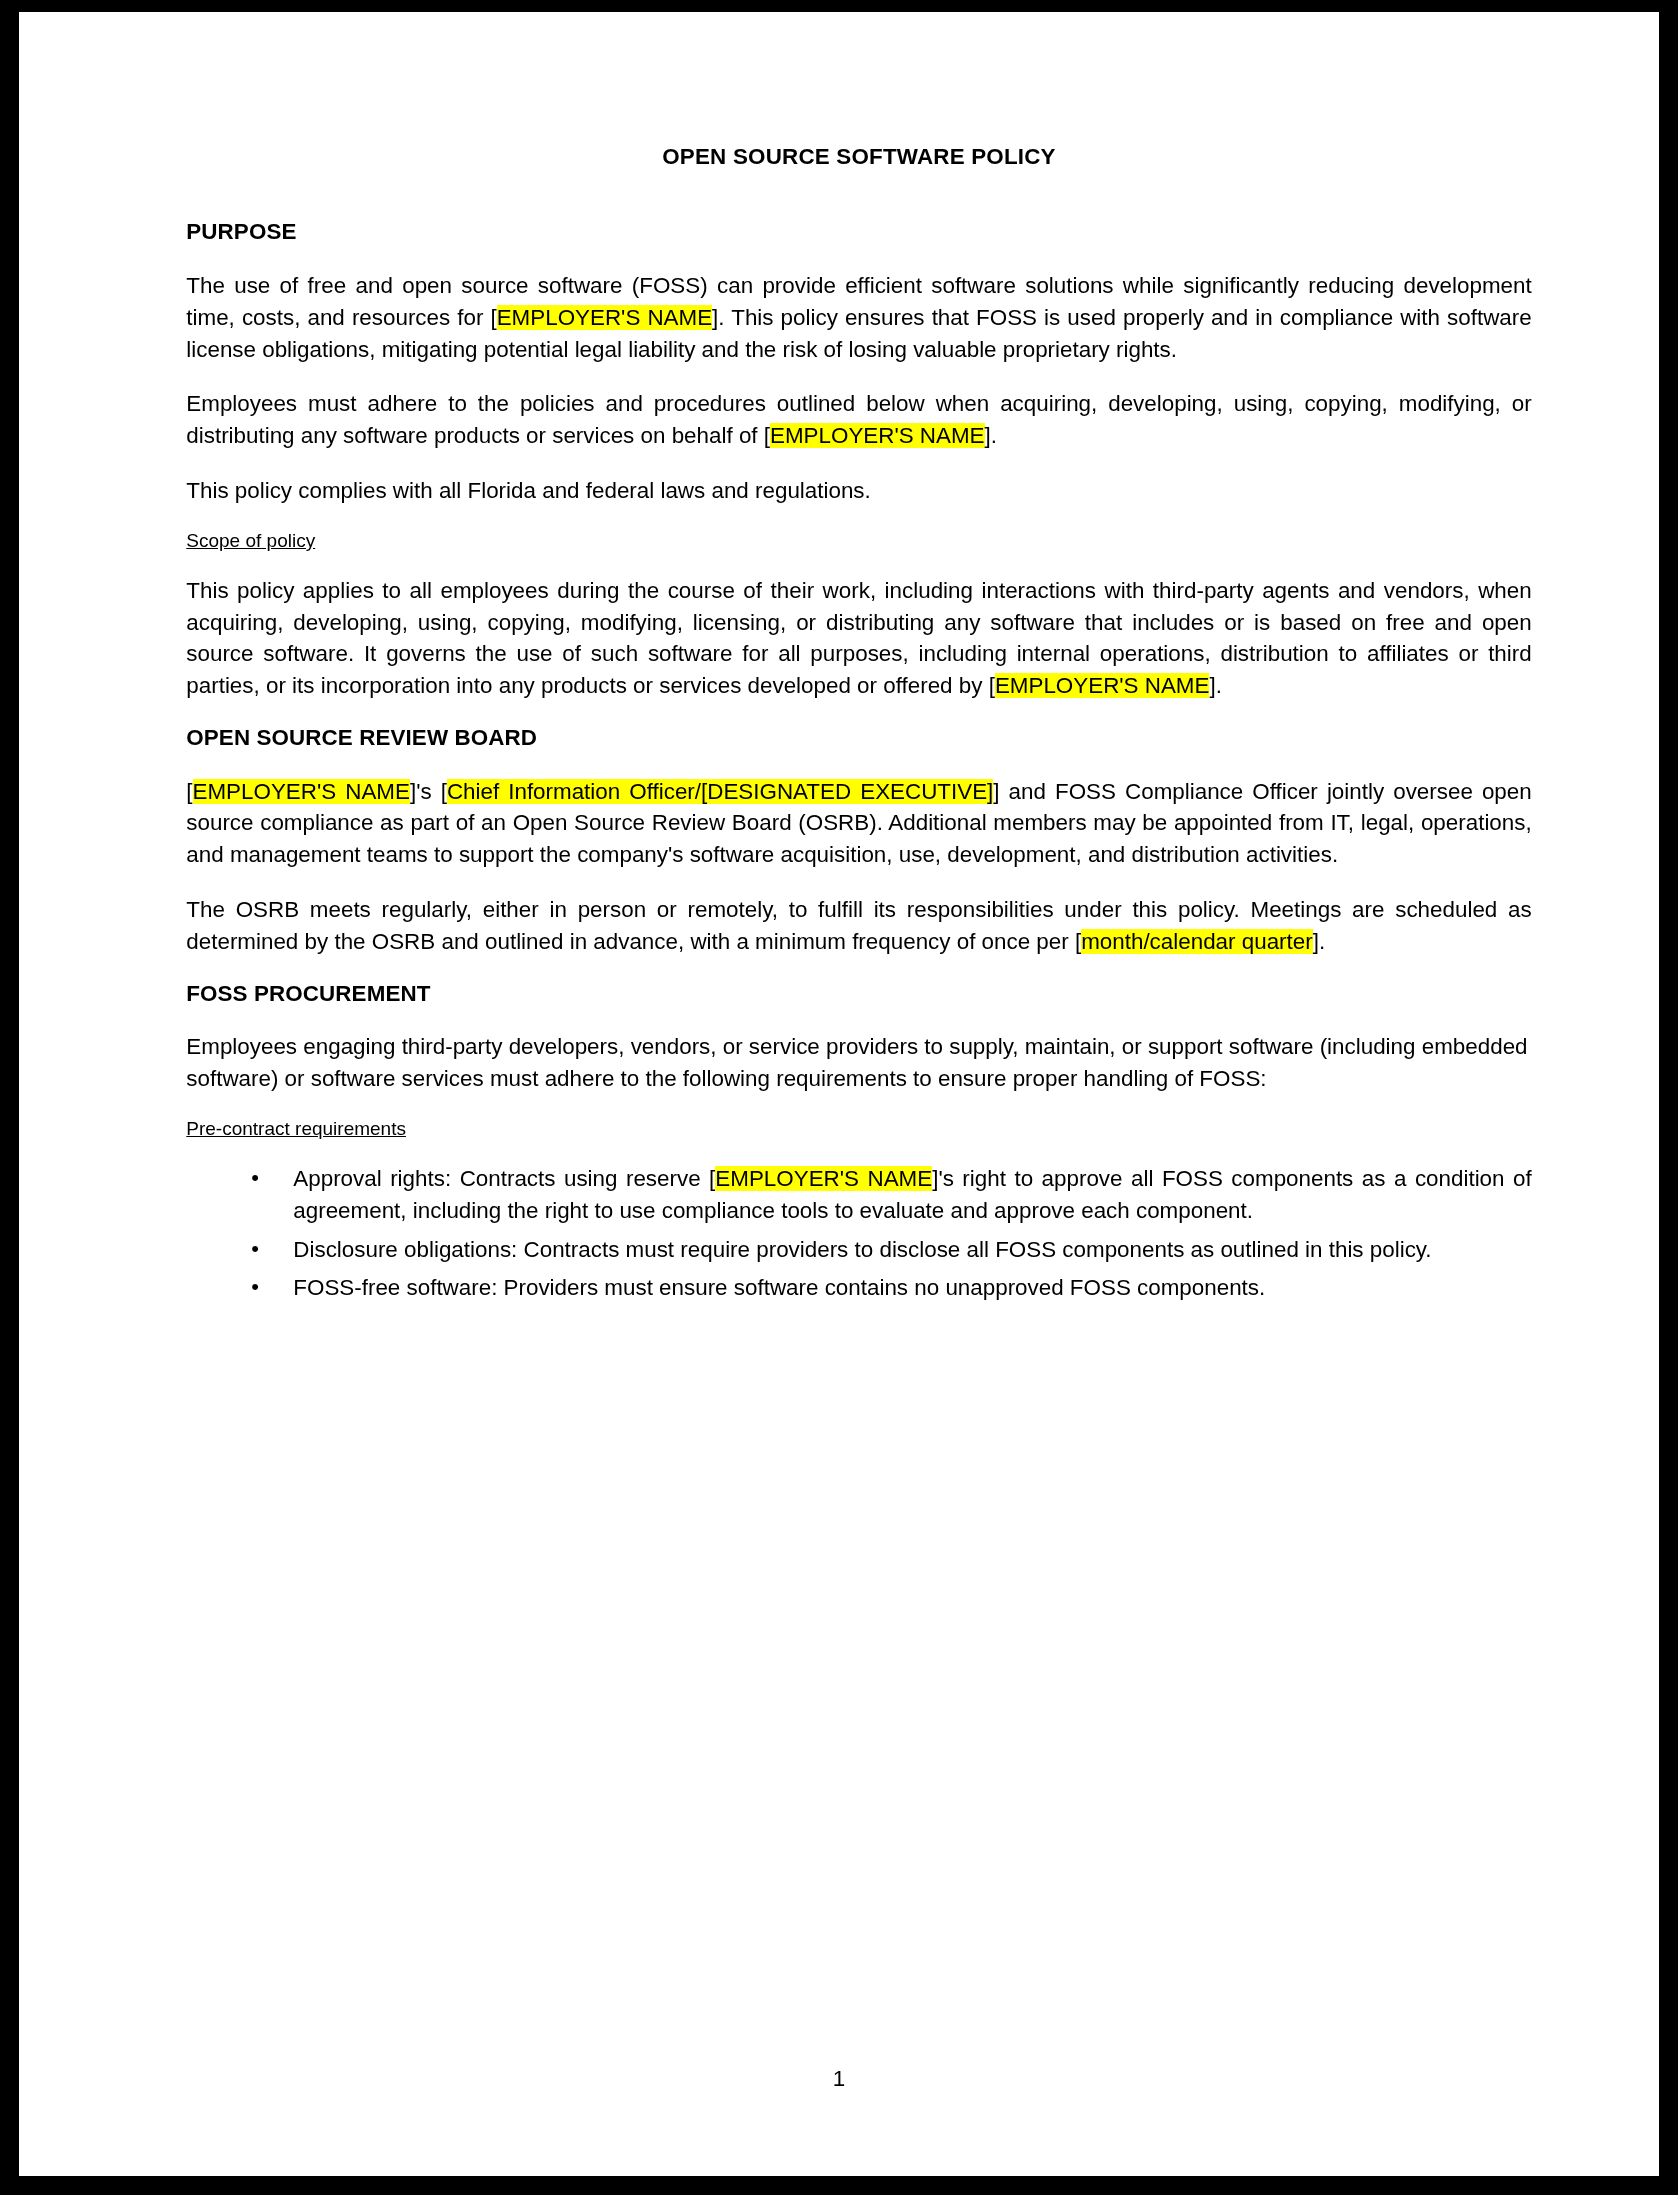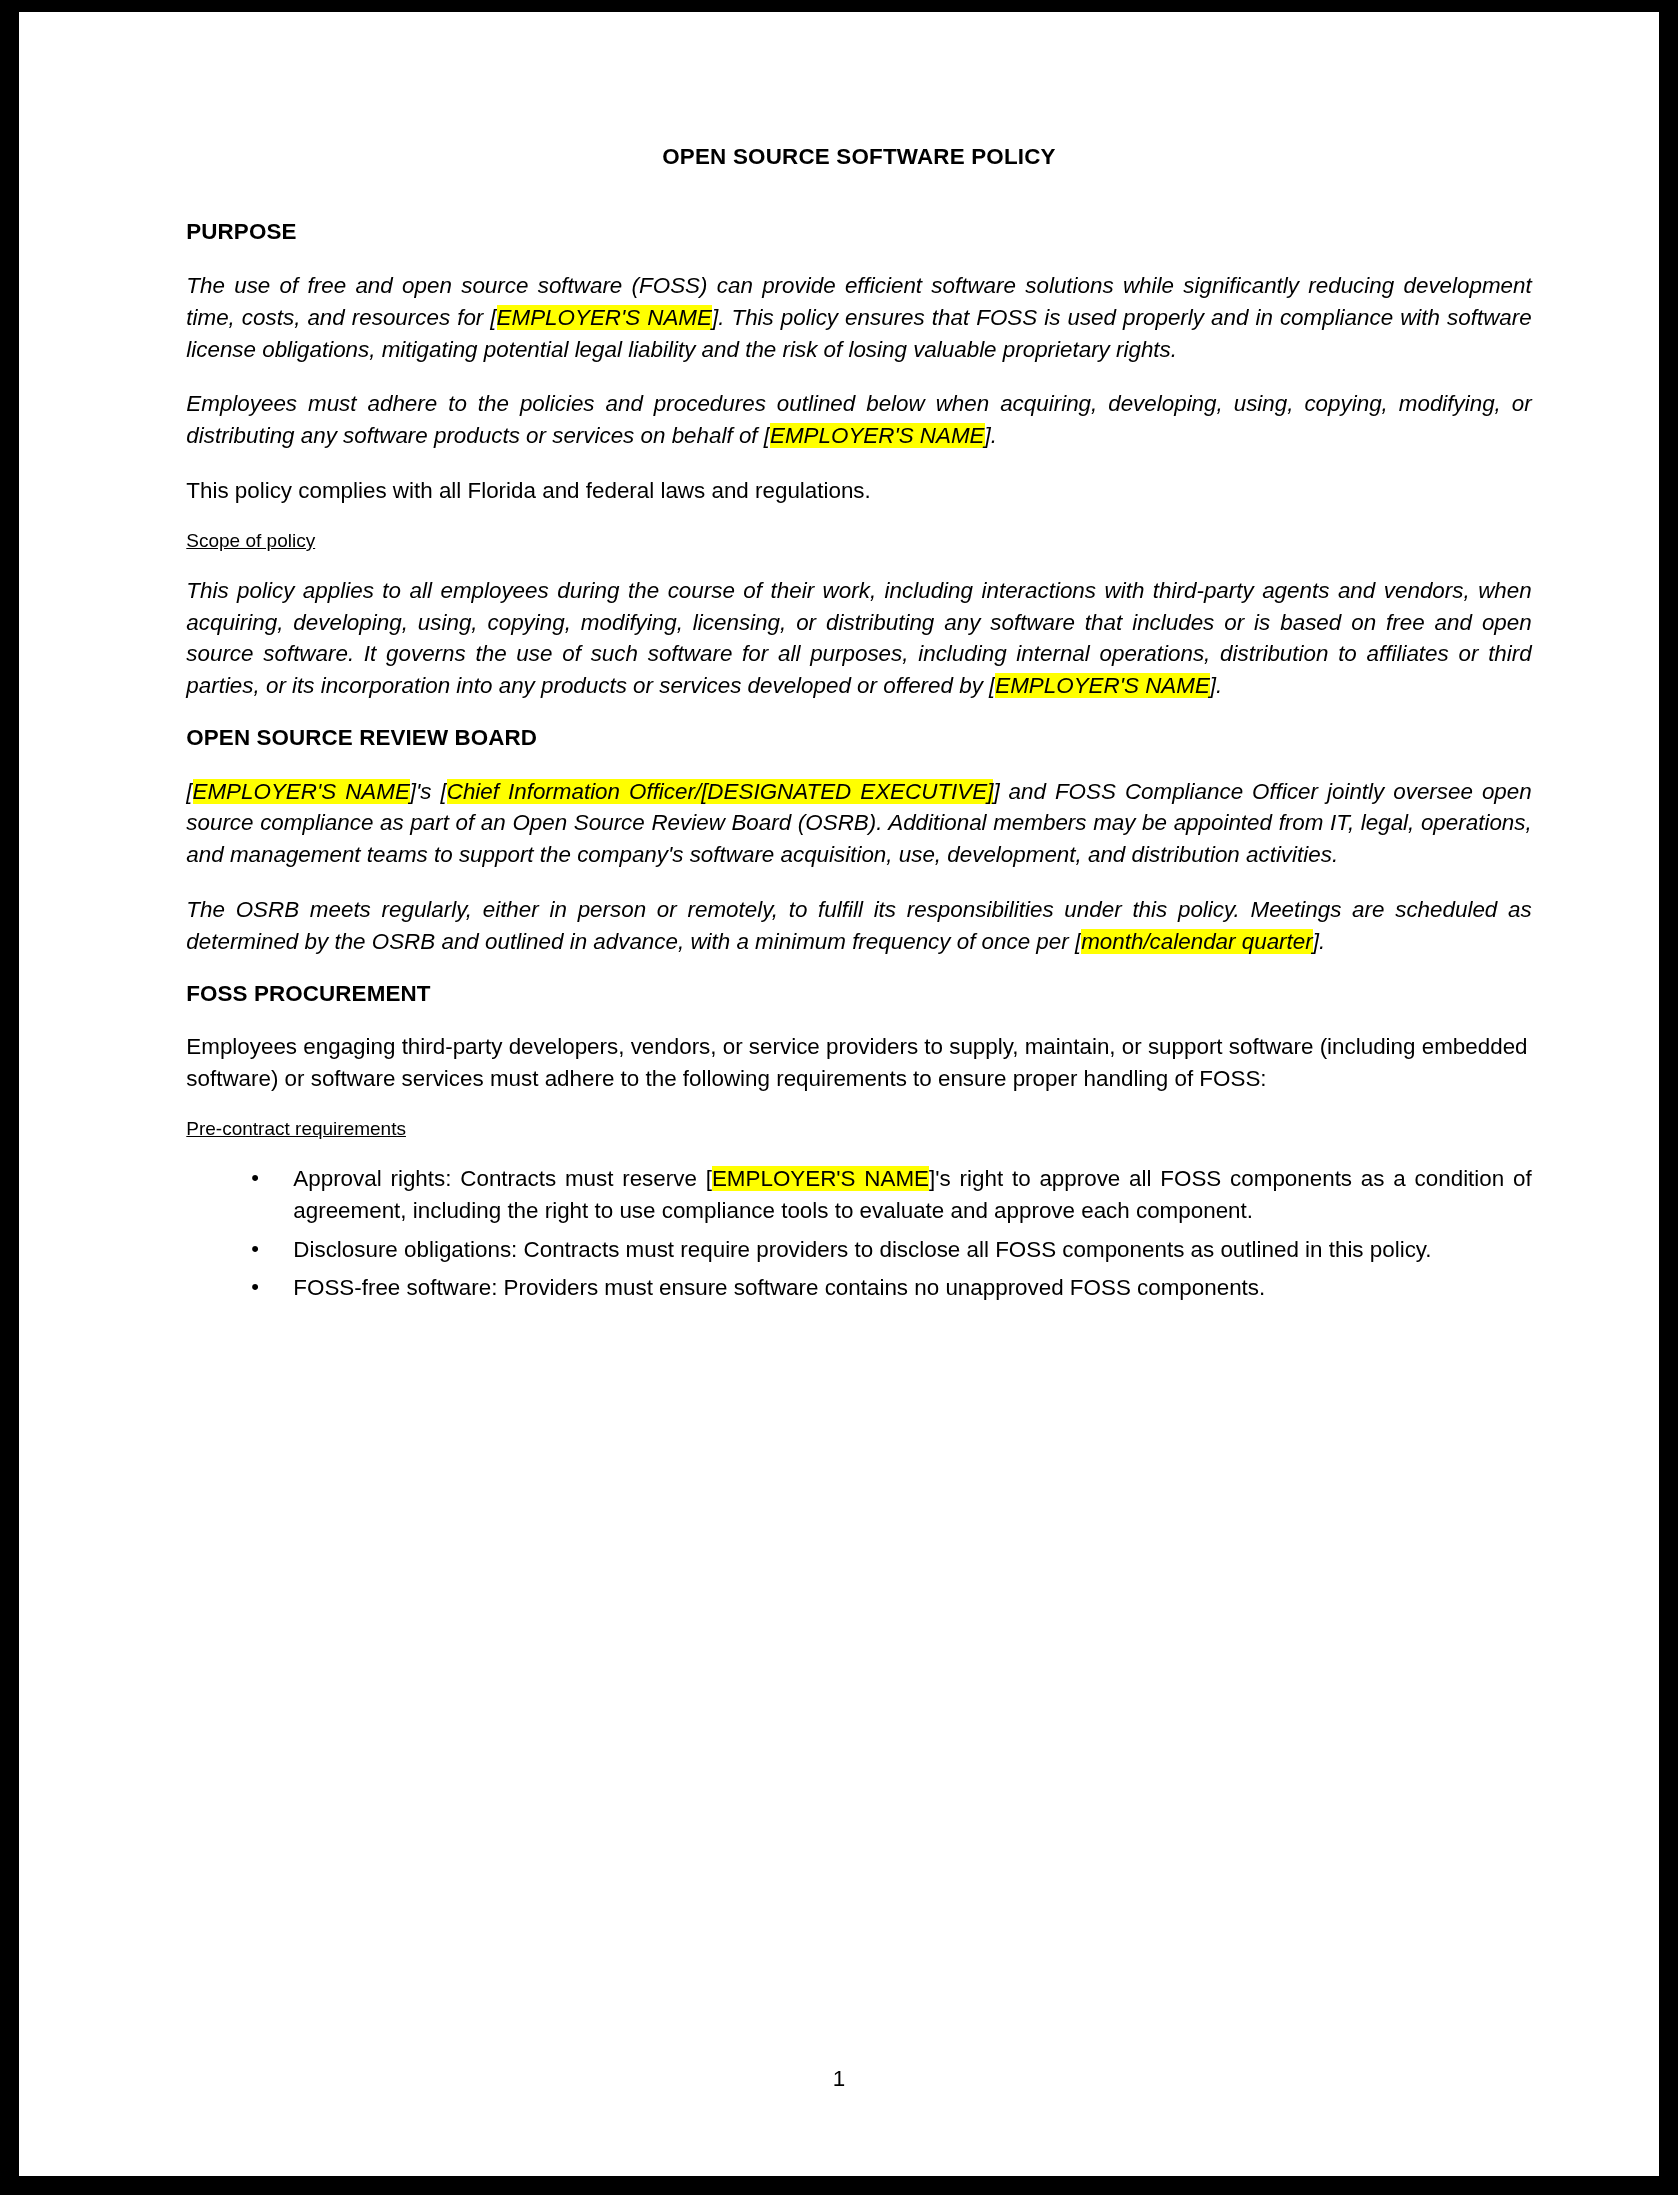--- a/index.html
+++ b/index.html
@@ -53,21 +53,20 @@
   }
   p.body-text {
     font-size: 22.4px;
     line-height: 1.42;
     margin: 0 0 23px 0;
     color: #000;
   }
   p.justified {
     text-align: justify;
     text-justify: inter-word;
-    font-style: italic;
   }
   .hl {
     background: #ffff00;
   }
   ul.bullets {
     margin: 0 0 23px 0;
     padding-left: 107px;
     list-style: none;
   }
   ul.bullets li {
@@ -125,21 +124,21 @@
 
     <p class="body-text justified"><span>The OSRB meets regularly, either in person or remotely, to fulfill its responsibilities under this policy. Meetings are scheduled as determined by the OSRB and outlined in advance, with a minimum frequency of once per [</span><span class="hl">month/calendar quarter</span><span>].</span></p>
 
     <h2 class="section-heading">FOSS PROCUREMENT</h2>
 
     <p class="body-text">Employees engaging third-party developers, vendors, or service providers to supply, maintain, or support software (including embedded software) or software services must adhere to the following requirements to ensure proper handling of FOSS:</p>
 
     <h3 class="sub-heading">Pre-contract requirements</h3>
 
     <ul class="bullets">
-      <li class="justified"><span>Approval rights: Contracts must reserve [</span><span class="hl">EMPLOYER'S NAME</span><span>]'s right to approve all FOSS components as a condition of agreement, including the right to use compliance tools to evaluate and approve each component.</span></li>
+      <li class="justified"><span>Approval rights: Contracts using reserve [</span><span class="hl">EMPLOYER'S NAME</span><span>]'s right to approve all FOSS components as a condition of agreement, including the right to use compliance tools to evaluate and approve each component.</span></li>
       <li class="justified"><span>Disclosure obligations: Contracts must require providers to disclose all FOSS components as outlined in this policy.</span></li>
       <li><span>FOSS-free software: Providers must ensure software contains no unapproved FOSS components.</span></li>
     </ul>
 
     <div class="page-number">1</div>
 
   </div>
 </div>
 
 

